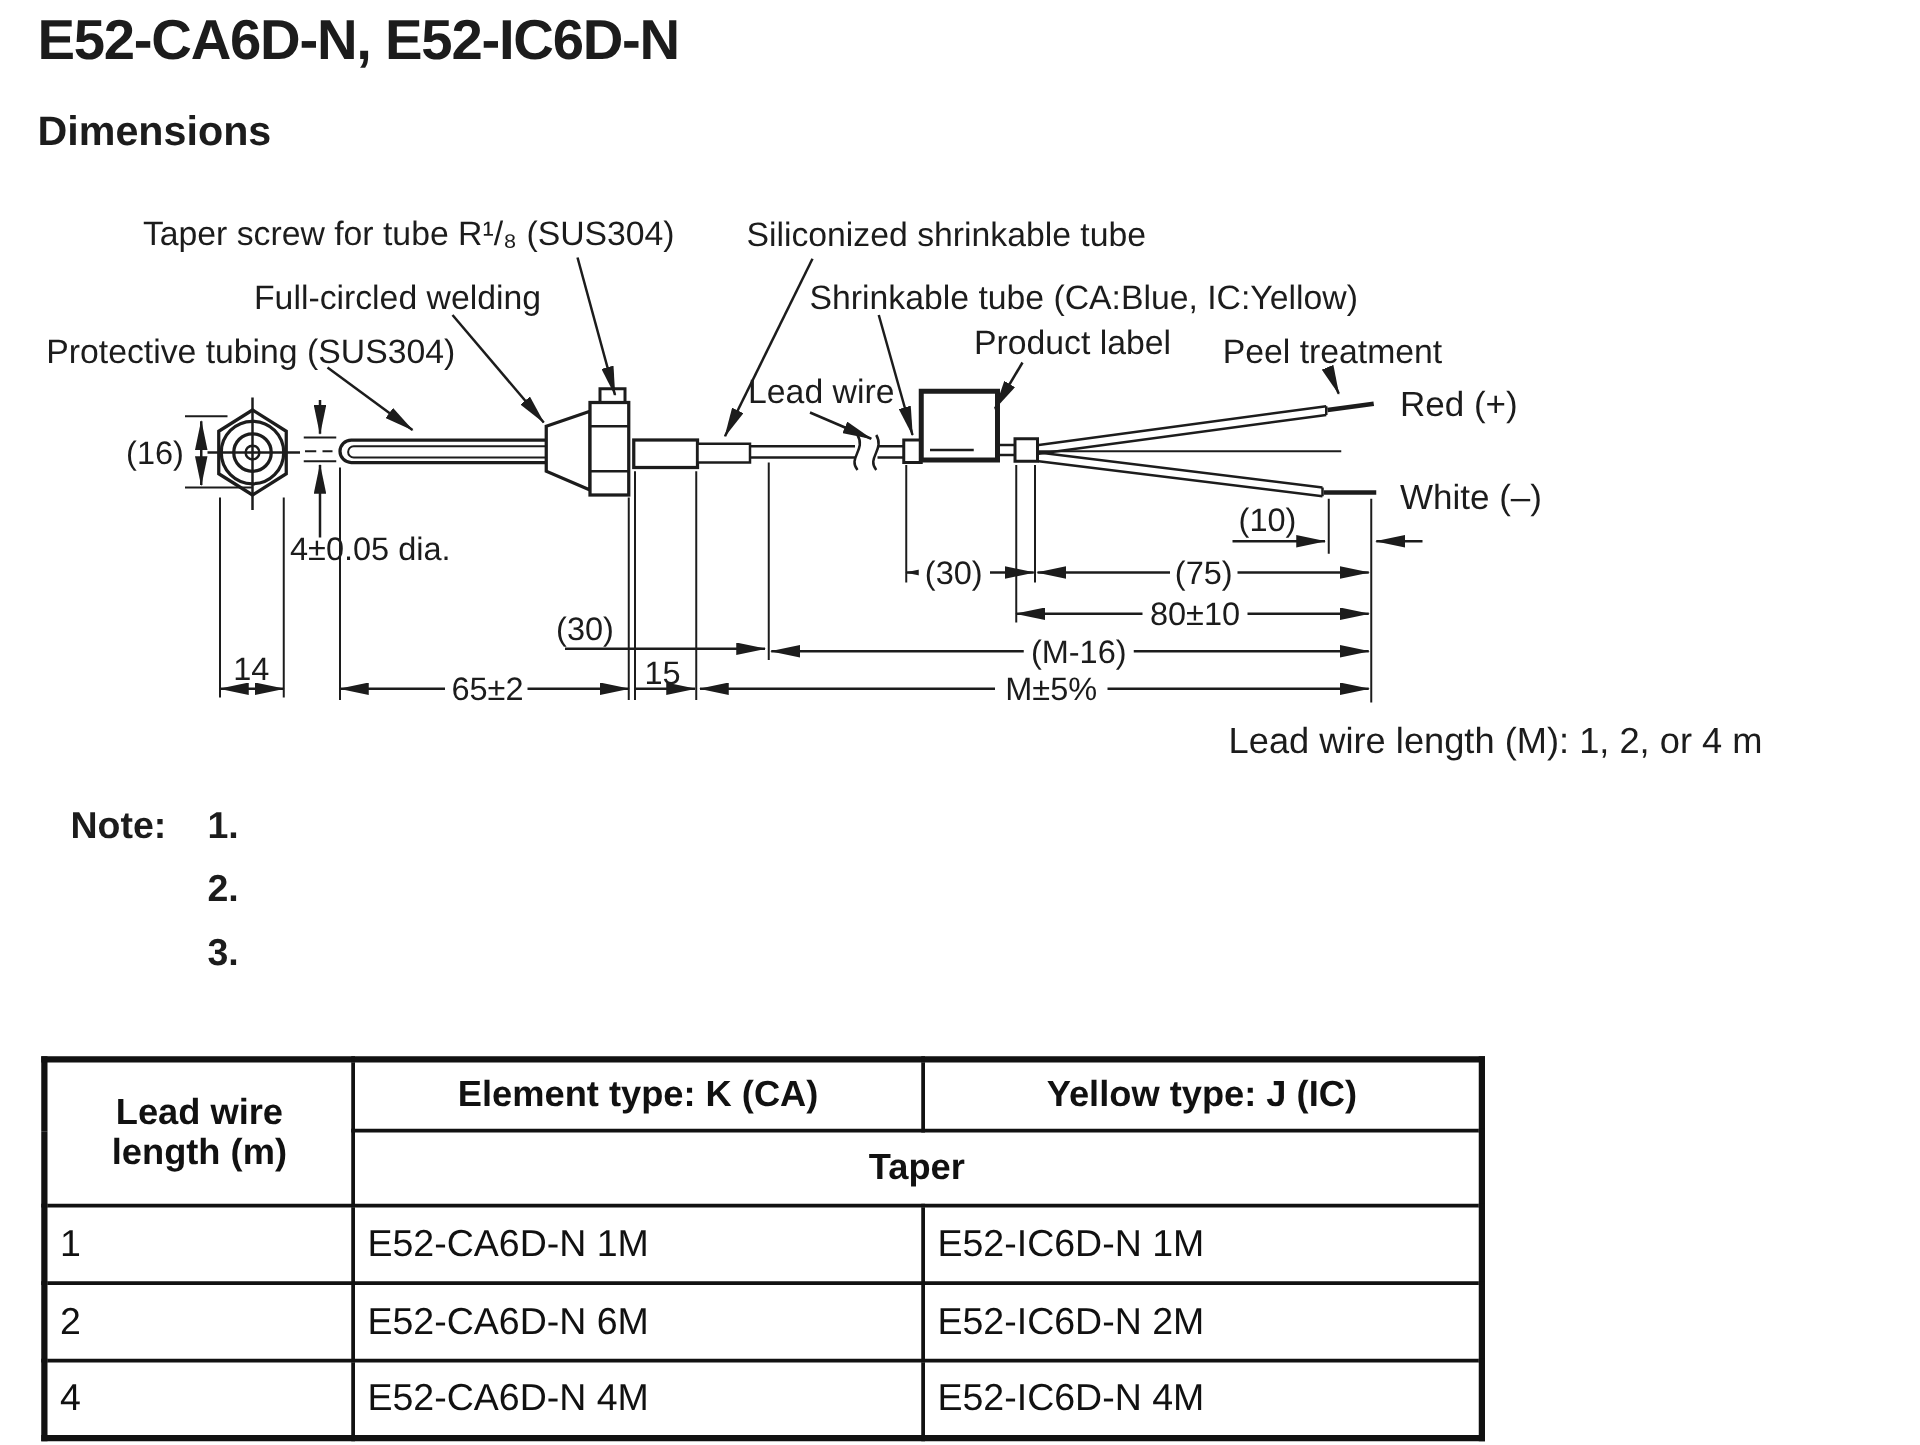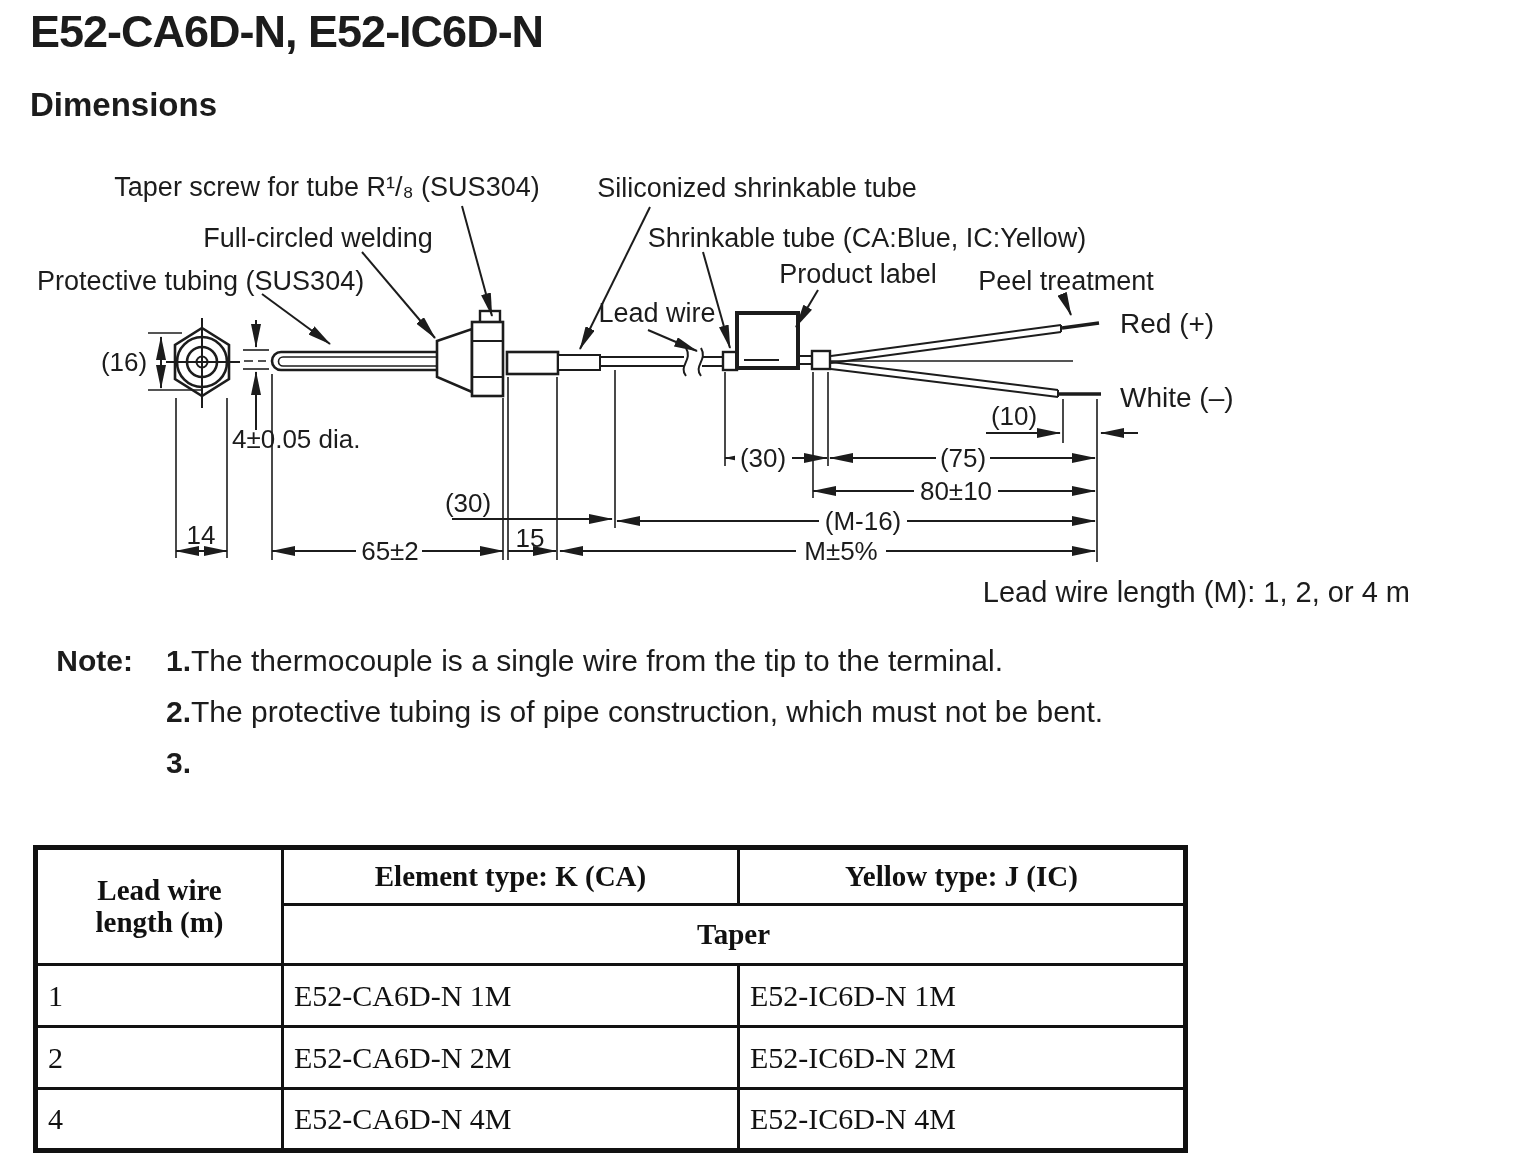--- a/index.html
+++ b/index.html
@@ -16,21 +16,21 @@
   .dim{font-size:26px;}
   .wirelabel{font-size:28px;}
   .caption{font-size:29px;}
   #notes{left:33px;top:641px;width:1470px;font-size:30px;line-height:40px;}
   .note-row{display:grid;grid-template-columns:100px 58px 1272px;margin-bottom:11px;}
   .note-label,.note-num{font-weight:bold;text-align:right;}
   .note-text{max-width:1272px;}
   #modelTable{
     position:absolute;left:33px;top:845px;width:1150px;
     border-collapse:collapse;table-layout:fixed;
-    font-size:30px;color:#111;font-family:Liberation Serif, serif;
+    font-size:30px;color:#111;
   }
   #modelTable th,#modelTable td{
     border:3px solid #111;padding:0 10px;overflow:hidden;
   }
   #modelTable{border:5px solid #111;}
   #modelTable th{font-size:29px;font-weight:bold;text-align:center;vertical-align:middle;}
   #modelTable td{text-align:left;vertical-align:middle;font-weight:normal;}
   .hdr-wrap{max-width:185px;margin:0 auto;line-height:1.1;}
   tr.hrow1{height:57px;} tr.hrow2{height:60px;} tr.brow{height:62px;}
 </style>
@@ -184,26 +184,24 @@
   <text class="dim" x="841" y="560" text-anchor="middle">M±5%</text>
   <text class="dim" x="1014" y="425" text-anchor="middle">(10)</text>
 
   <text class="caption" x="1410" y="602" text-anchor="end">Lead wire length (M): 1, 2, or 4 m</text>
 </svg>
 
 <div class="abs" id="notes">
   <div class="note-row">
     <span class="note-label">Note:</span>
     <span class="note-num">1.</span>
-    <div class="note-text">The thermocouple is a single wire from the tip to the terminal.</div>
   </div>
   <div class="note-row">
     <span class="note-label"></span>
     <span class="note-num">2.</span>
-    <div class="note-text">The protective tubing is of pipe construction, which must not be bent.</div>
   </div>
   <div class="note-row">
     <span class="note-label"></span>
     <span class="note-num">3.</span>
   </div>
 </div>
 
 <table id="modelTable">
   <colgroup>
       <col style="width:247px">
@@ -221,21 +219,21 @@
   <tr class="hrow2">
     <th colspan="2">Taper</th>
   </tr>
   <tr class="brow">
     <td>1</td>
     <td>E52-CA6D-N 1M</td>
     <td>E52-IC6D-N 1M</td>
   </tr>
   <tr class="brow">
     <td>2</td>
-    <td>E52-CA6D-N 2M</td>
+    <td>E52-CA6D-N 6M</td>
     <td>E52-IC6D-N 2M</td>
   </tr>
   <tr class="brow">
     <td>4</td>
     <td>E52-CA6D-N 4M</td>
     <td>E52-IC6D-N 4M</td>
   </tr>
 </tbody>
   </table>
 

